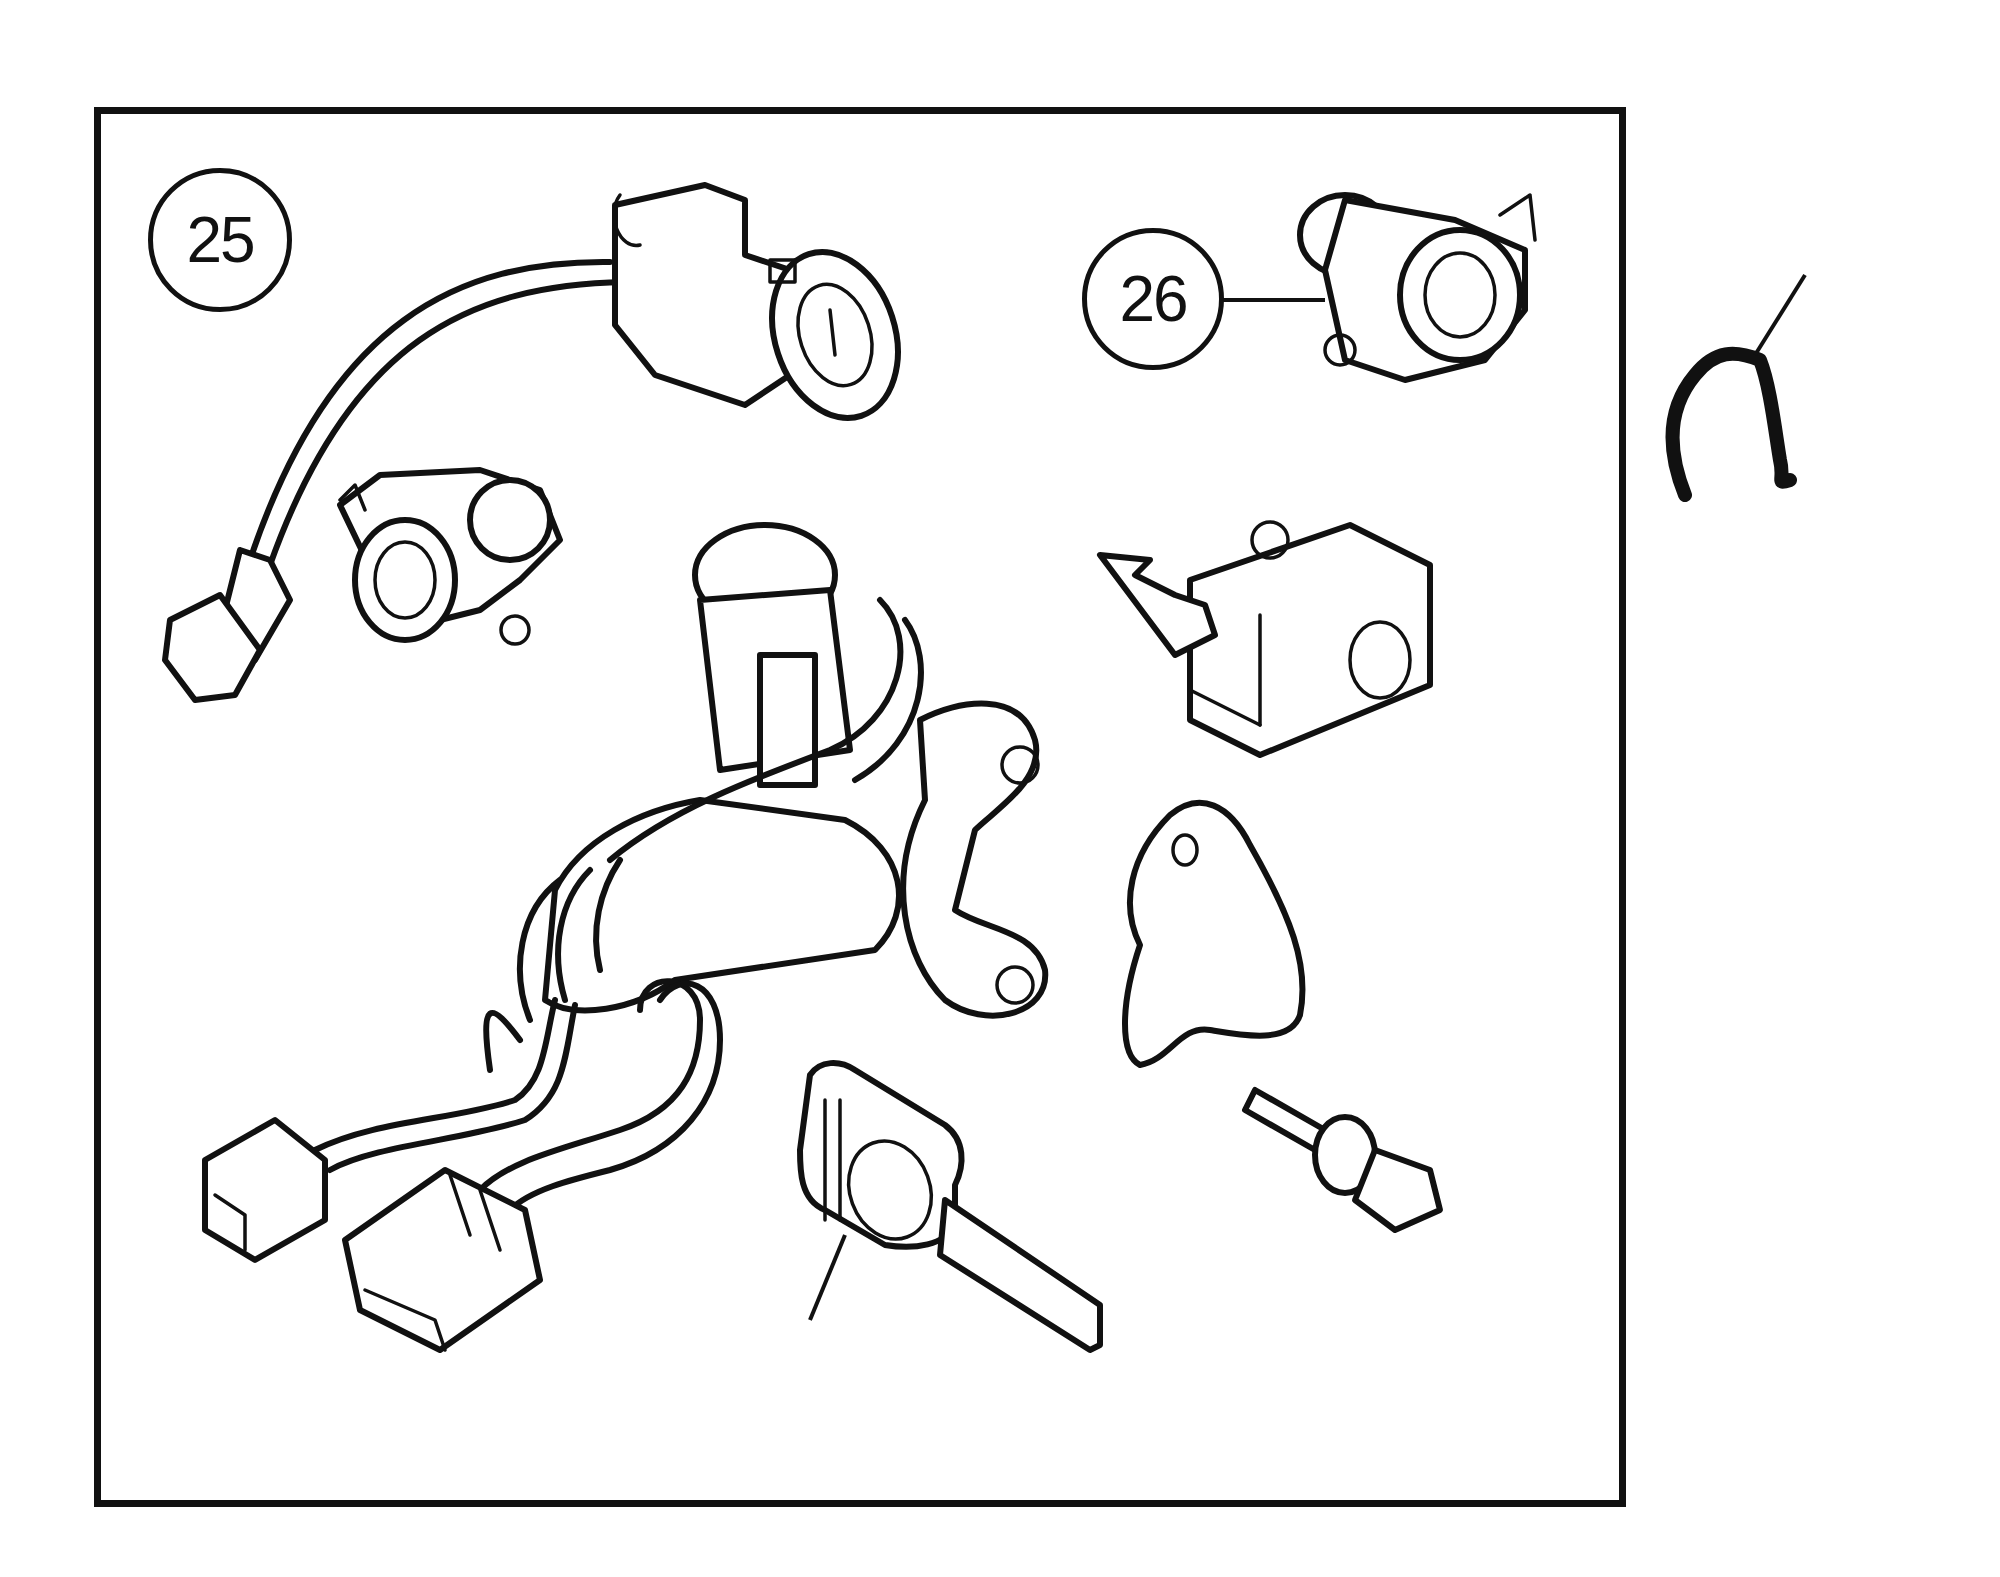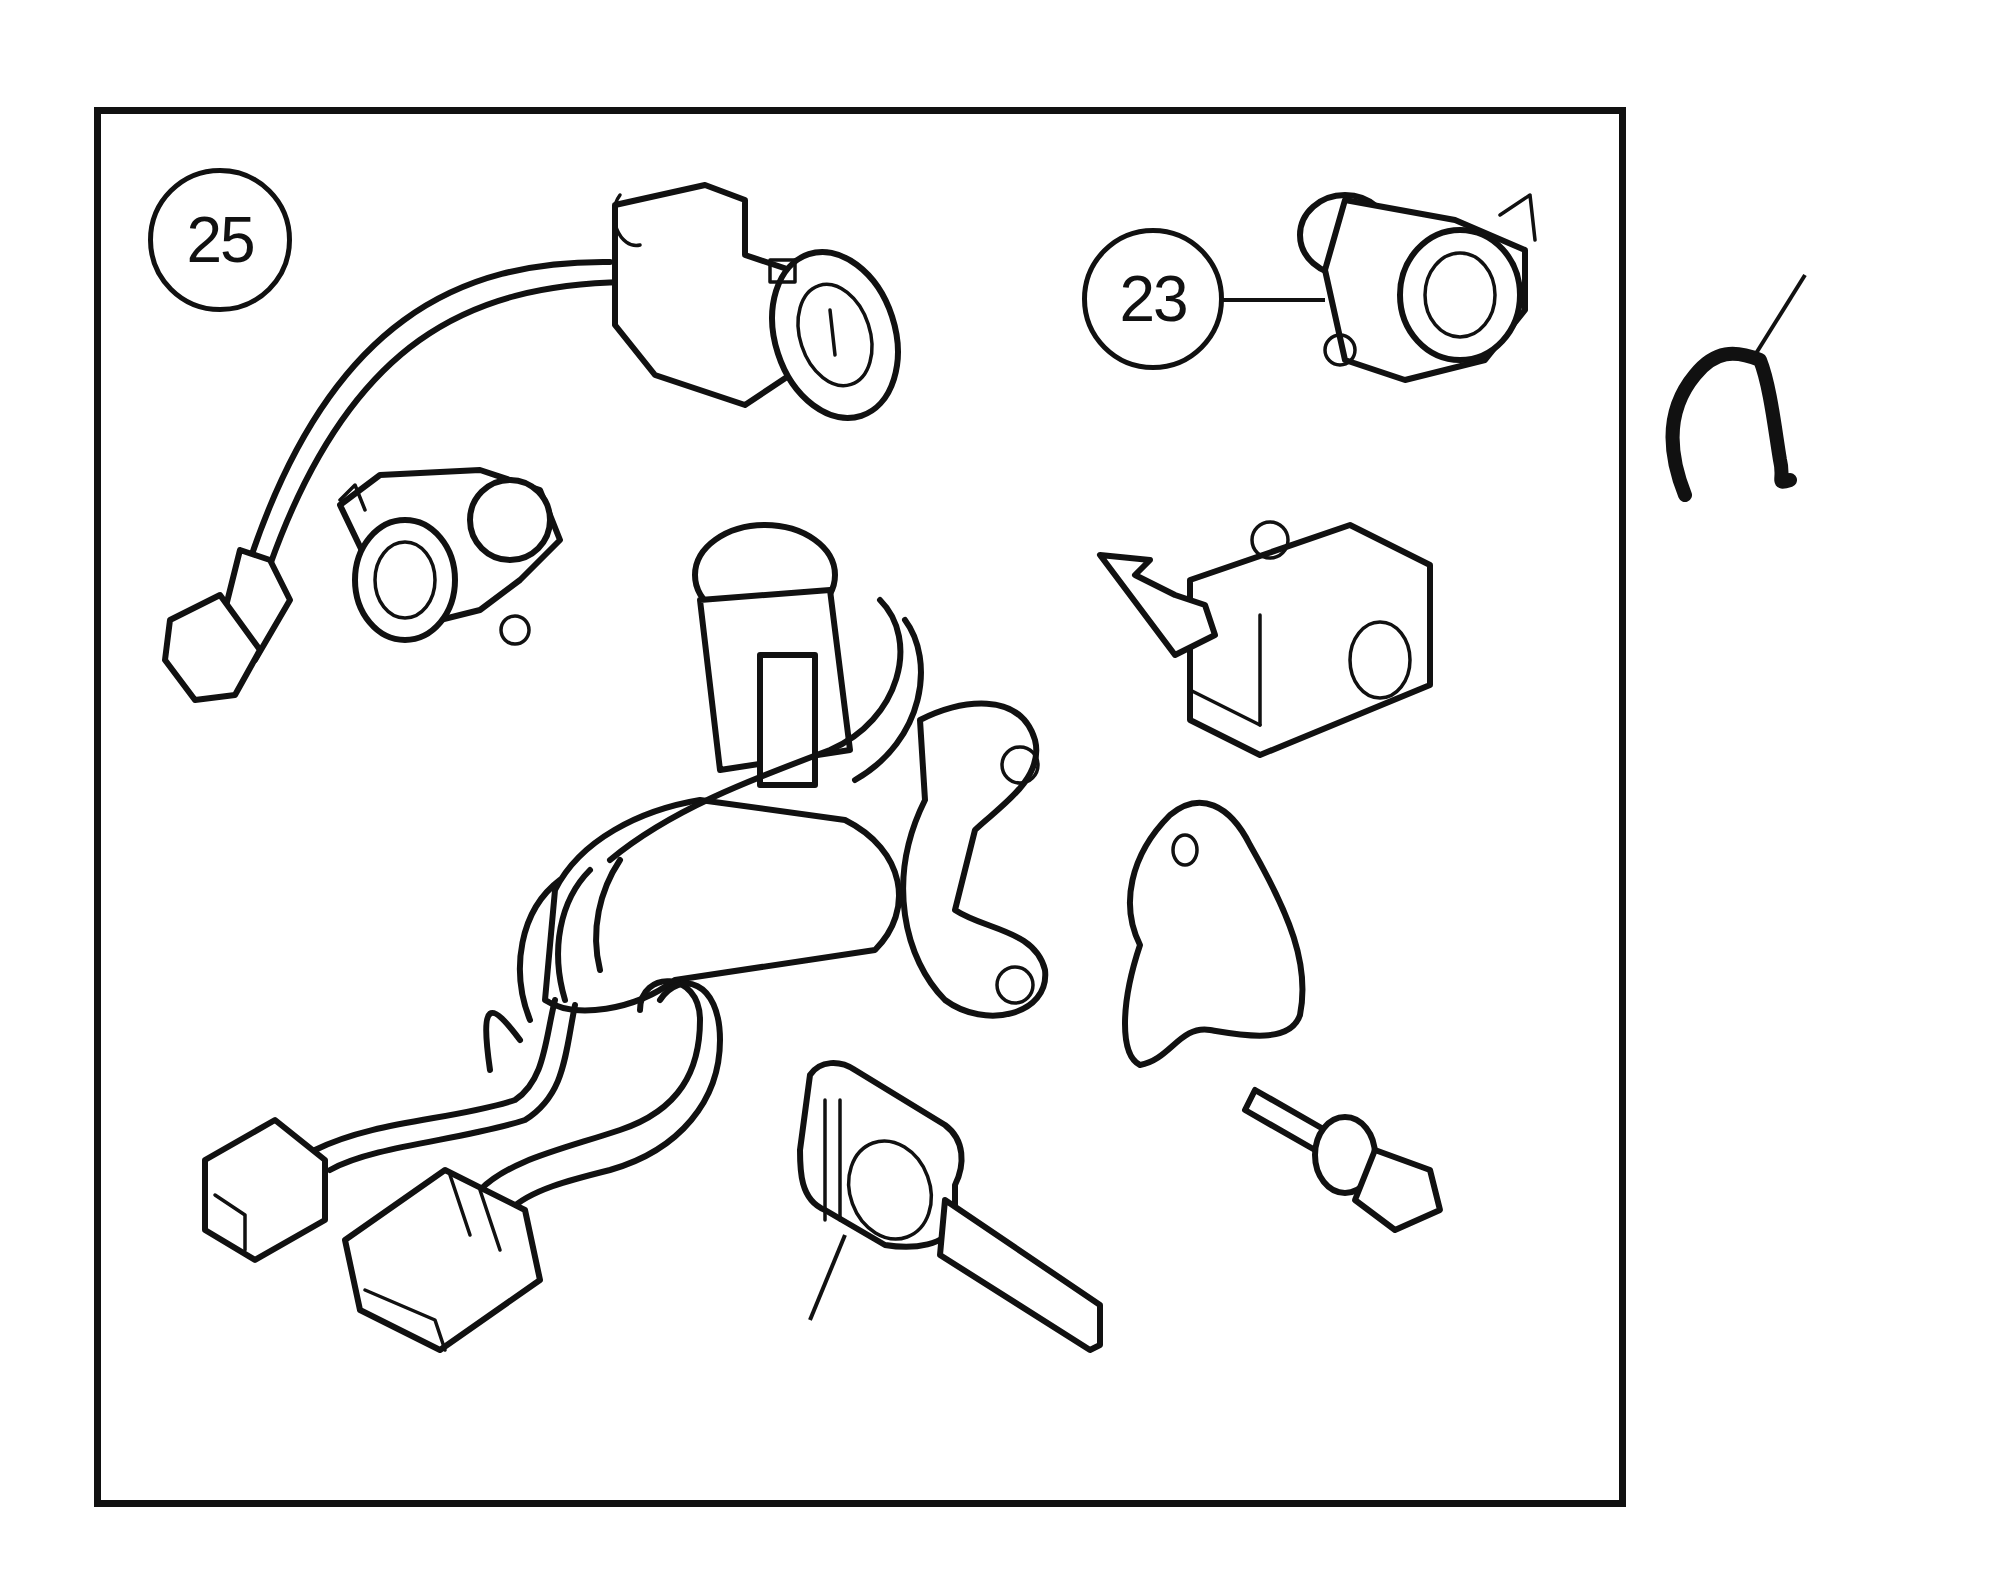--- a/index.html
+++ b/index.html
@@ -115,15 +115,15 @@
       <line class="lead" x1="1755" y1="355" x2="1805" y2="275"></line>
     </g>
 
     <line class="lead" x1="1215" y1="300" x2="1325" y2="300"></line>
   </svg>
 
   <div class="callout" style="left:148px;top:168px;width:144px;height:144px;">
     <span>25</span>
   </div>
   <div class="callout" style="left:1082px;top:228px;width:142px;height:142px;">
-    <span>23</span>
+    <span>26</span>
   </div>
 </div>
 
 </body></html>

